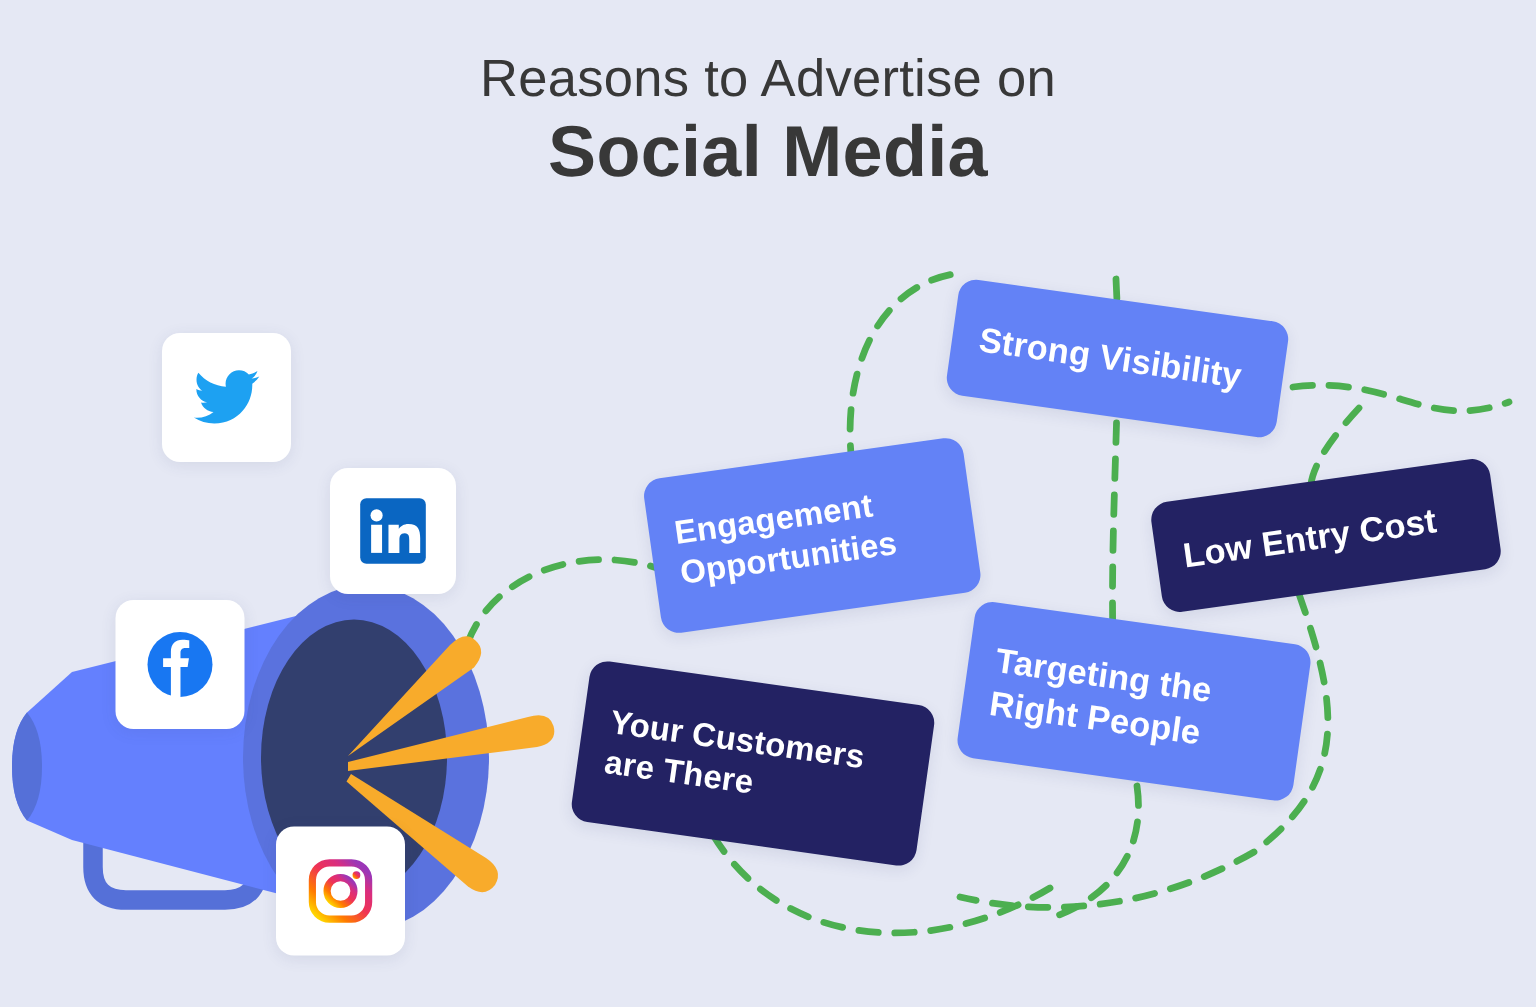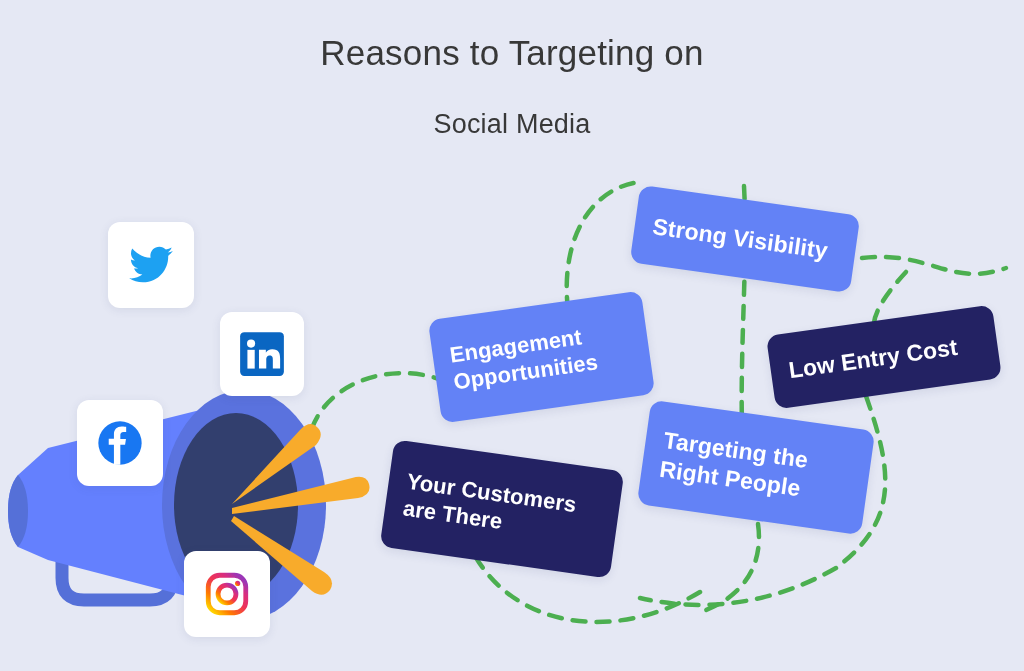--- a/index.html
+++ b/index.html
@@ -30,25 +30,25 @@
     text-align: center;
     color: #383838;
   }
   .heading .line1 {
     font-size: 35px;
     font-weight: 400;
     letter-spacing: 0.2px;
     line-height: 46px;
   }
   .heading .line2 {
-    font-size: 27px;
-    font-weight: normal;
+    font-size: 48px;
+    font-weight: bold;
     letter-spacing: 0.2px;
     line-height: 52px;
-    margin-top: 22px;
+    margin-top: 0;
   }
 
   
   #paths {
     position: absolute;
     left: 0;
     top: 0;
     width: 1024px;
     height: 671px;
   }
@@ -242,17 +242,17 @@
   </div>
 
   <div class="card navy" id="card-customers">
     <span>
       <span class="txt">Your Customers</span>
       <span class="txt">are There</span>
     </span>
   </div>
 
   <div class="heading">
-    <div class="line1">Reasons to Targeting on</div>
+    <div class="line1">Reasons to Advertise on</div>
     <div class="line2">Social Media</div>
   </div>
 
 </div>
 
 </body></html>

